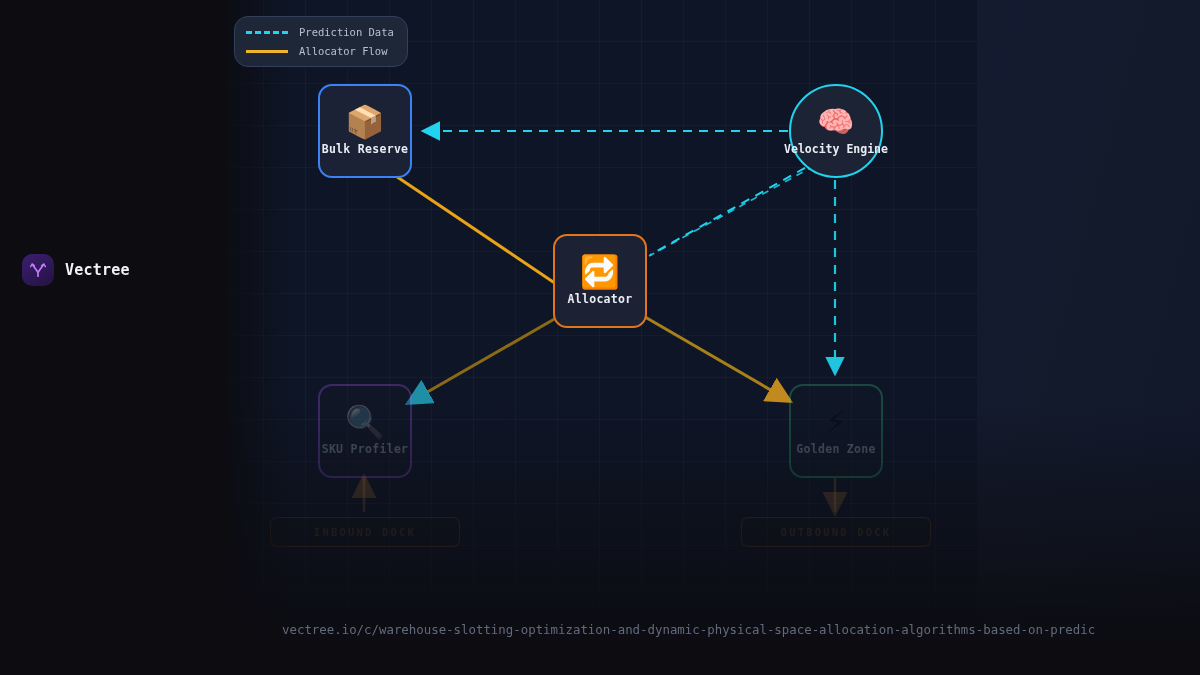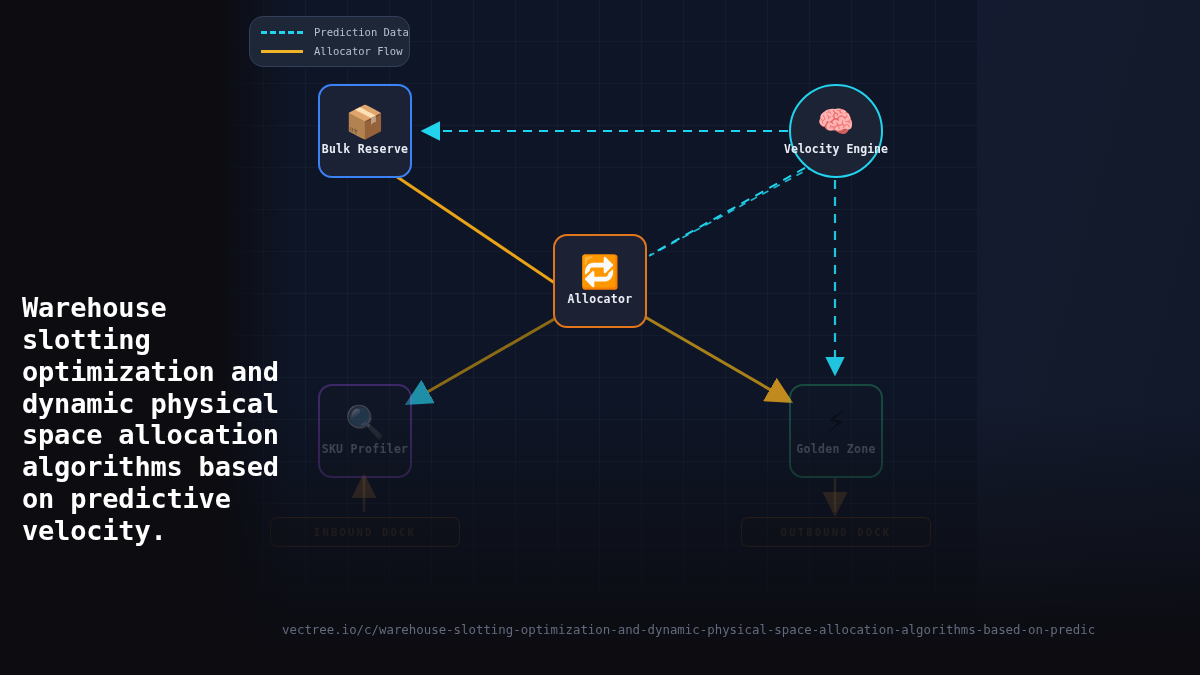--- a/index.html
+++ b/index.html
@@ -81,23 +81,23 @@
     display:flex; align-items:center; justify-content:center;
     font-size:10.5px; font-weight:bold; letter-spacing:2.2px;
     color:rgba(226,160,80,.17);
     background:rgba(30,22,14,.18);
   }
   #dock-in { left:48px;  top:517px; }
   #dock-out{ left:519px; top:517px; }
 
   
   #legend{
-    position:absolute; left:27px; top:16px;
+    position:absolute; left:12px; top:16px;
     background:#1e2738; border:1px solid #33405a; border-radius:14px;
-    padding:9px 0 9px 11px; display:flex; flex-direction:column; gap:7px;
+    padding:9px 13px 9px 11px; display:flex; flex-direction:column; gap:7px;
     z-index:6;
   }
   .leg-row{ display:flex; align-items:center; gap:11px; }
   .leg-line{ width:42px; height:0; }
   .leg-dash{ border-top:3px dashed #22d3ee; }
   .leg-solid{ border-top:3px solid #f0b429; }
   .leg-txt{ font-size:10.5px; color:#b7c0d0; white-space:nowrap; }
 
   
   #left-panel{
@@ -205,17 +205,27 @@
       <span class="leg-line leg-solid"></span>
       <span class="leg-txt">Allocator Flow</span>
     </div>
   </div>
 
   <div id="diag-vignette"></div>
   <div id="left-fade"></div>
 </div>
 
 <div id="left-panel">
-
-  <h1 id="headline">Warehouse slotting optimization and dynamic physical space allocation algorithms based on predictive velocity.</h1>
+  <div id="brand">
+    <span id="brand-mark">
+      <svg width="20" height="20" viewBox="0 0 20 20" fill="none">
+        <path d="M4.2 4.2 L10 12.2 L15.8 4.2" stroke="#c07bf5" stroke-width="1.7" stroke-linecap="round"></path>
+        <path d="M10 12.2 L10 16.2" stroke="#c07bf5" stroke-width="1.7" stroke-linecap="round"></path>
+        <path d="M4.2 4.2 L2.6 6.6 M4.2 4.2 L6.4 5.6" stroke="#c07bf5" stroke-width="1.5" stroke-linecap="round"></path>
+        <path d="M15.8 4.2 L17.4 6.6 M15.8 4.2 L13.6 5.6" stroke="#c07bf5" stroke-width="1.5" stroke-linecap="round"></path>
+      </svg>
+    </span>
+    <span id="brand-name">Vectree</span>
+  </div>
+
 </div>
 
 <div id="url-bar">vectree.io/c/warehouse-slotting-optimization-and-dynamic-physical-space-allocation-algorithms-based-on-predic</div>
 
 </body></html>

